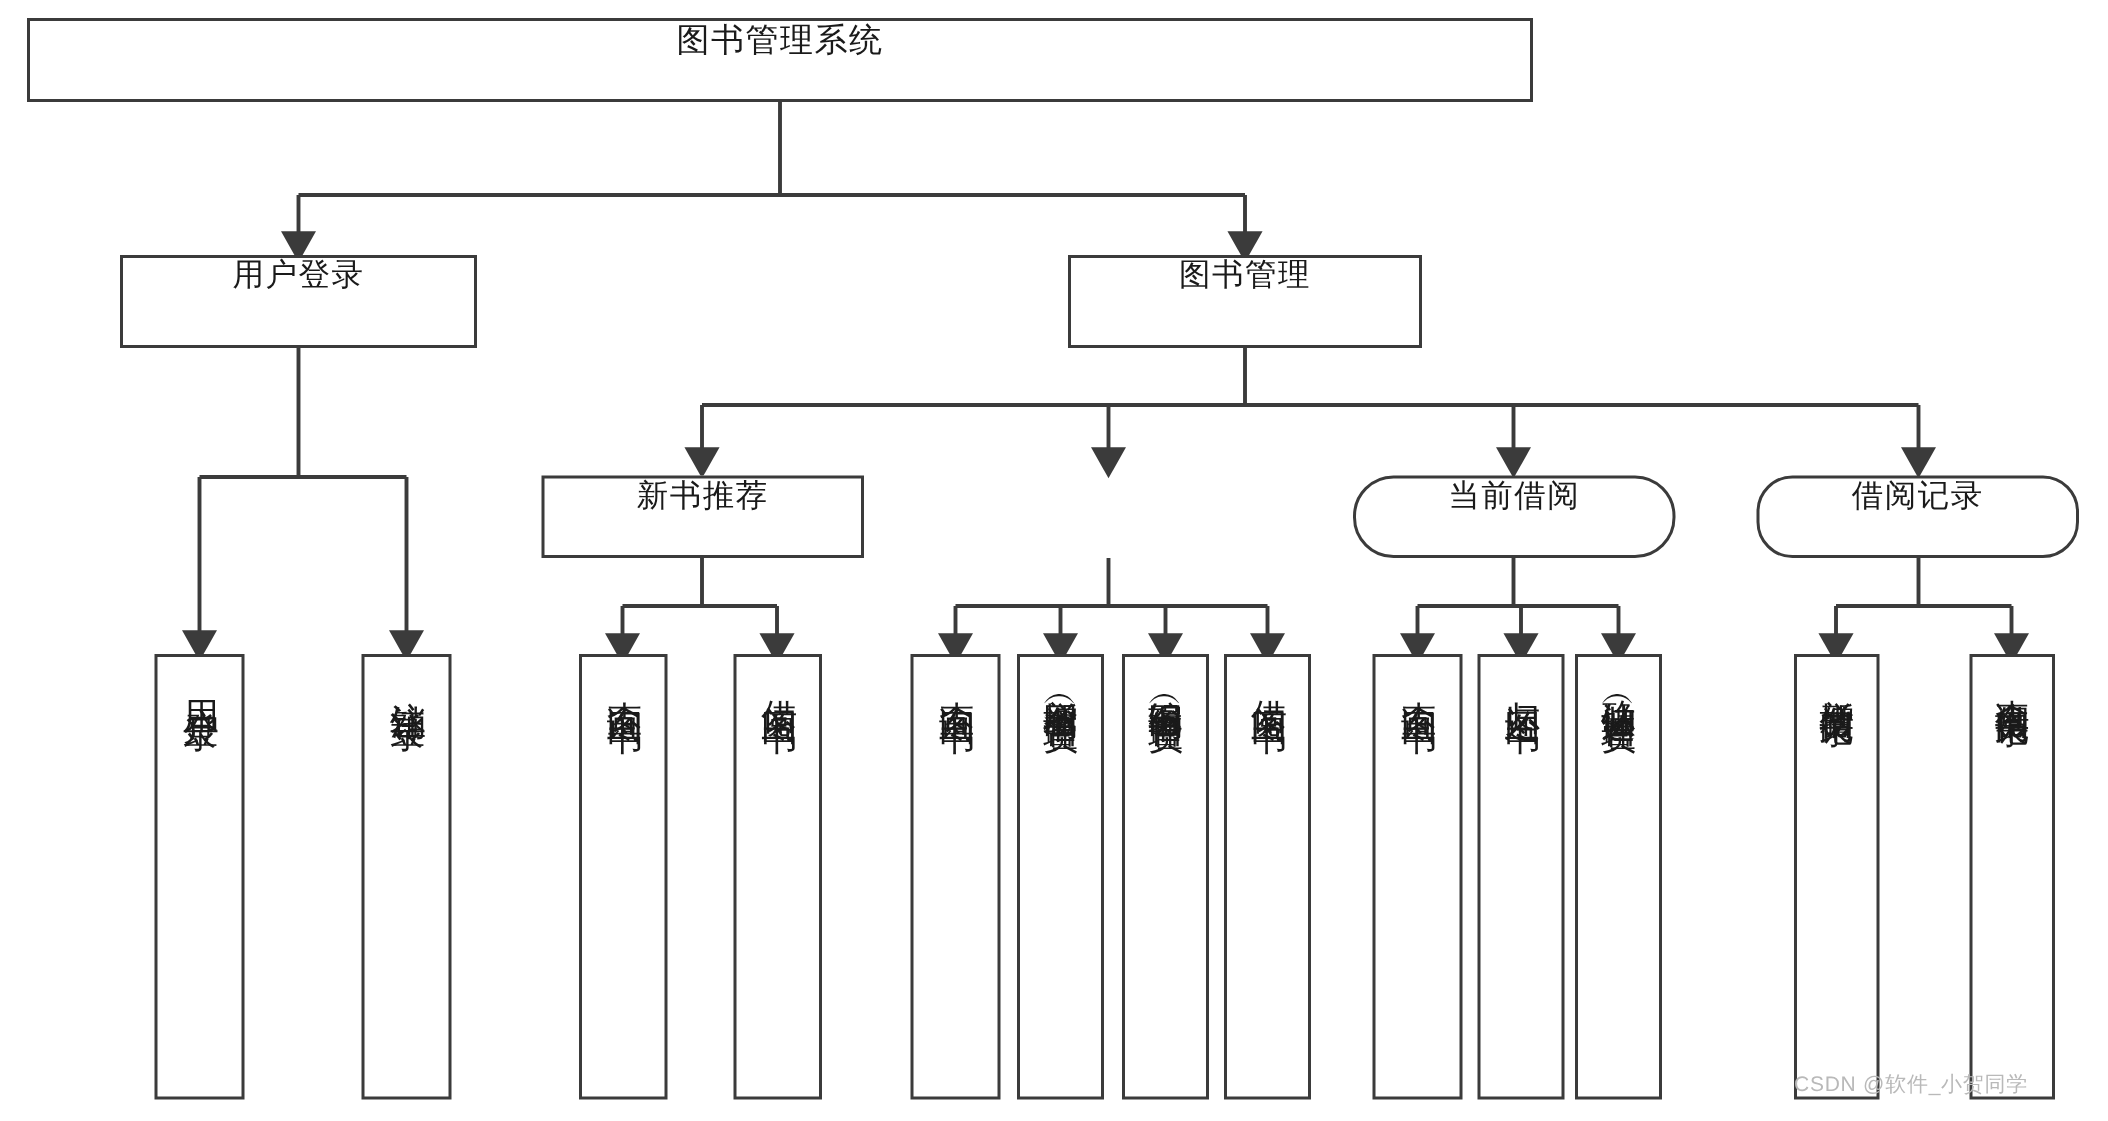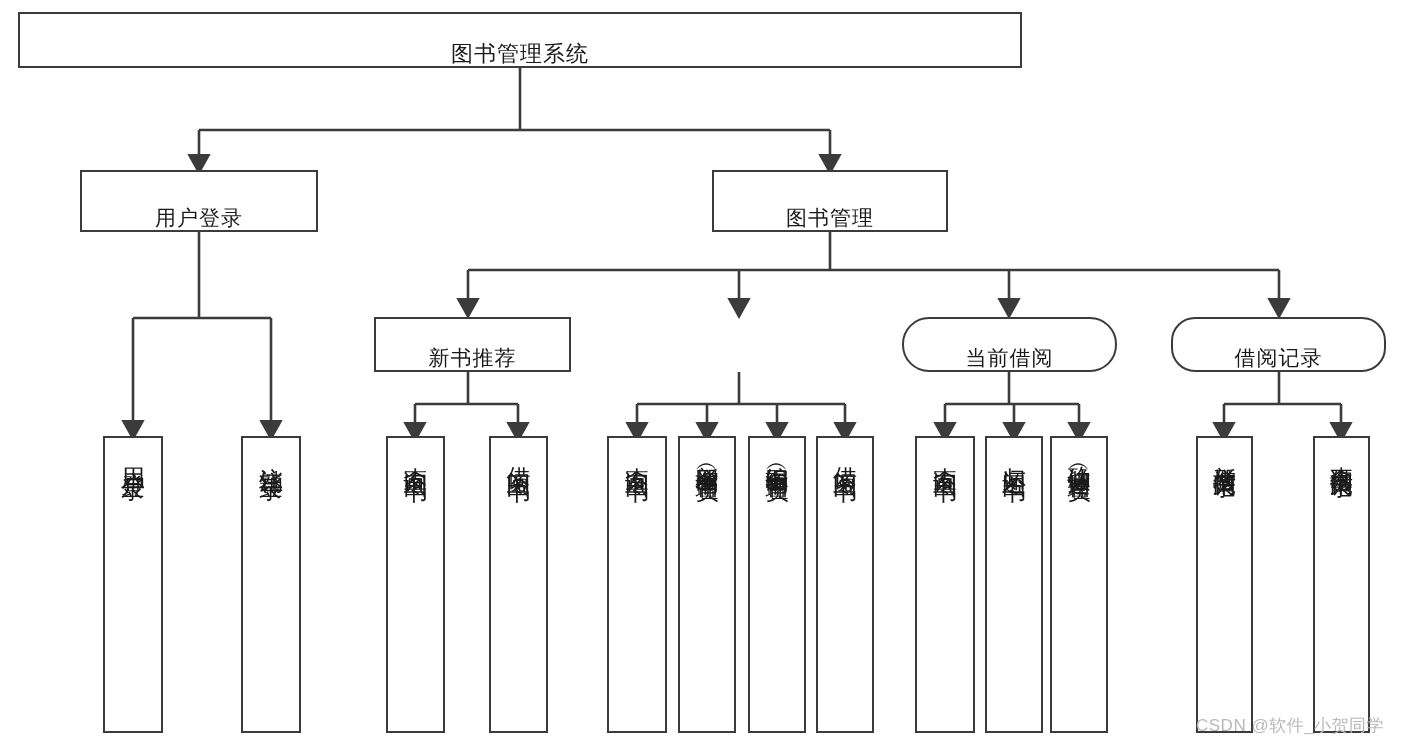--- a/index.html
+++ b/index.html
@@ -24,21 +24,21 @@
     width: 1405px;
     height: 747px;
     pointer-events: none;
   }
   .node {
     position: absolute;
     box-sizing: border-box;
     background: #ffffff;
     border: 2px solid #3b3b3b;
     display: flex;
-    align-items: flex-end;
+    align-items: flex-start;
     justify-content: center;
     color: #1a1a1a;
   }
   .node .label {
     display: block;
     text-align: center;
     line-height: 1.15;
   }
   
   .node.h .label {
@@ -64,21 +64,21 @@
     white-space: nowrap;
   }
   .node.v.tall .label {
     font-size: 23px;
     letter-spacing: 2px;
   }
   .watermark {
     position: absolute;
     left: 1196px;
     top: 714px;
-    font-size: 17px;
+    font-size: 14px;
     color: #b9b9b9;
     white-space: nowrap;
     letter-spacing: 0.5px;
   }
 </style>
 </head>
 <body>
 
 <div id="canvas">
 
@@ -136,21 +136,21 @@
     <span class="label">图书管理系统</span>
   </div>
 
   <div class="node h" style="left:80px; top:170px; width:238px; height:62px;">
     <span class="label">用户登录</span>
   </div>
   <div class="node h" style="left:712px; top:170px; width:236px; height:62px;">
     <span class="label">图书管理</span>
   </div>
 
-  <div class="node h" style="left:361px; top:317px; width:197px; height:55px;margin-left:13px;">
+  <div class="node h" style="left:361px; top:317px; width:215px; height:55px;">
     <span class="label">新书推荐</span>
   </div>
   <div class="node h" style="left:902px; top:317px; width:215px; height:55px;border-radius:27px;">
     <span class="label">当前借阅</span>
   </div>
   <div class="node h" style="left:1171px; top:317px; width:215px; height:55px;border-radius:24px;">
     <span class="label">借阅记录</span>
   </div>
 
   <div class="node v" style="left:103px; top:436px; width:60px; height:297px;">

